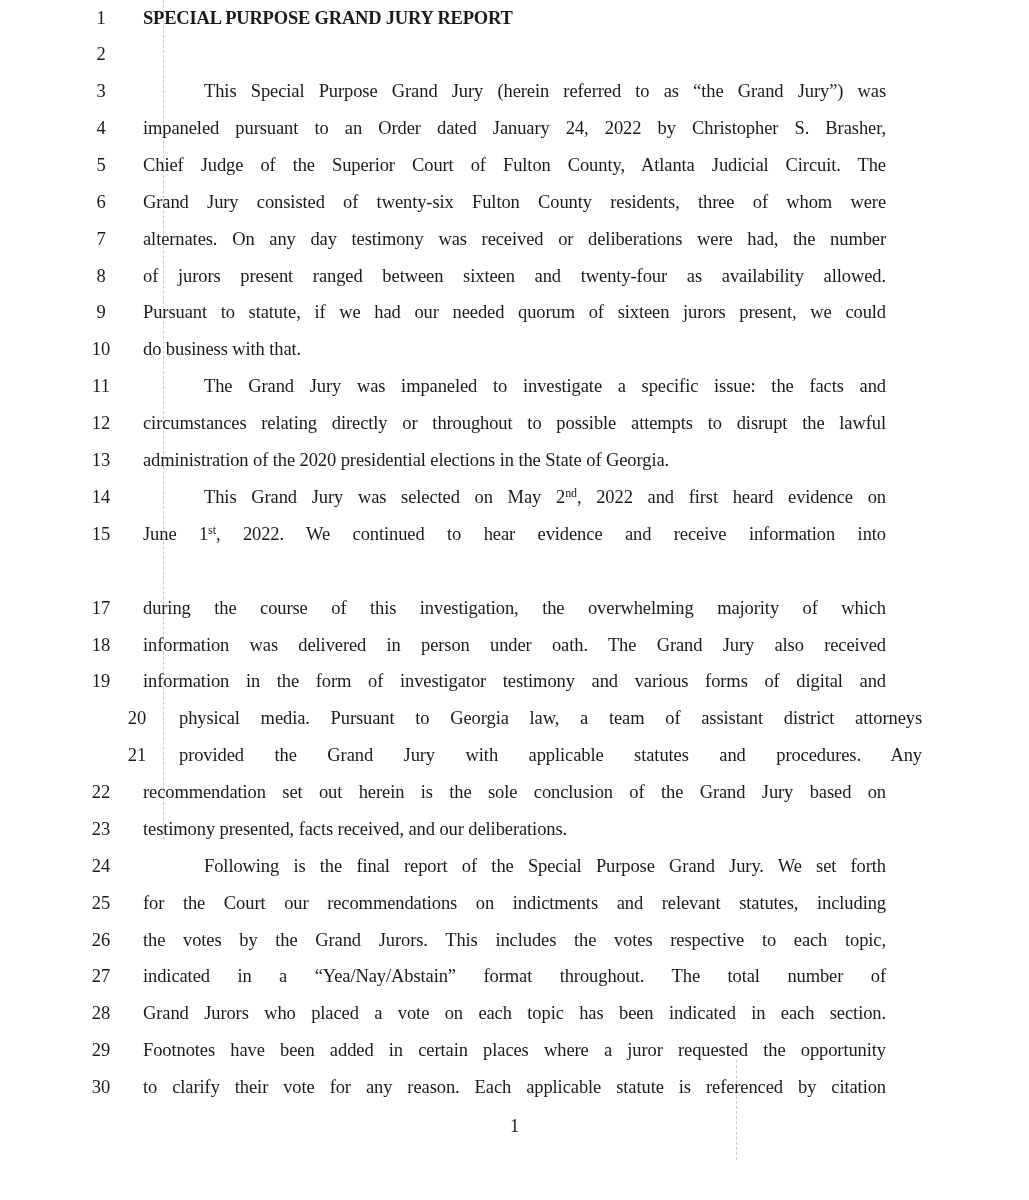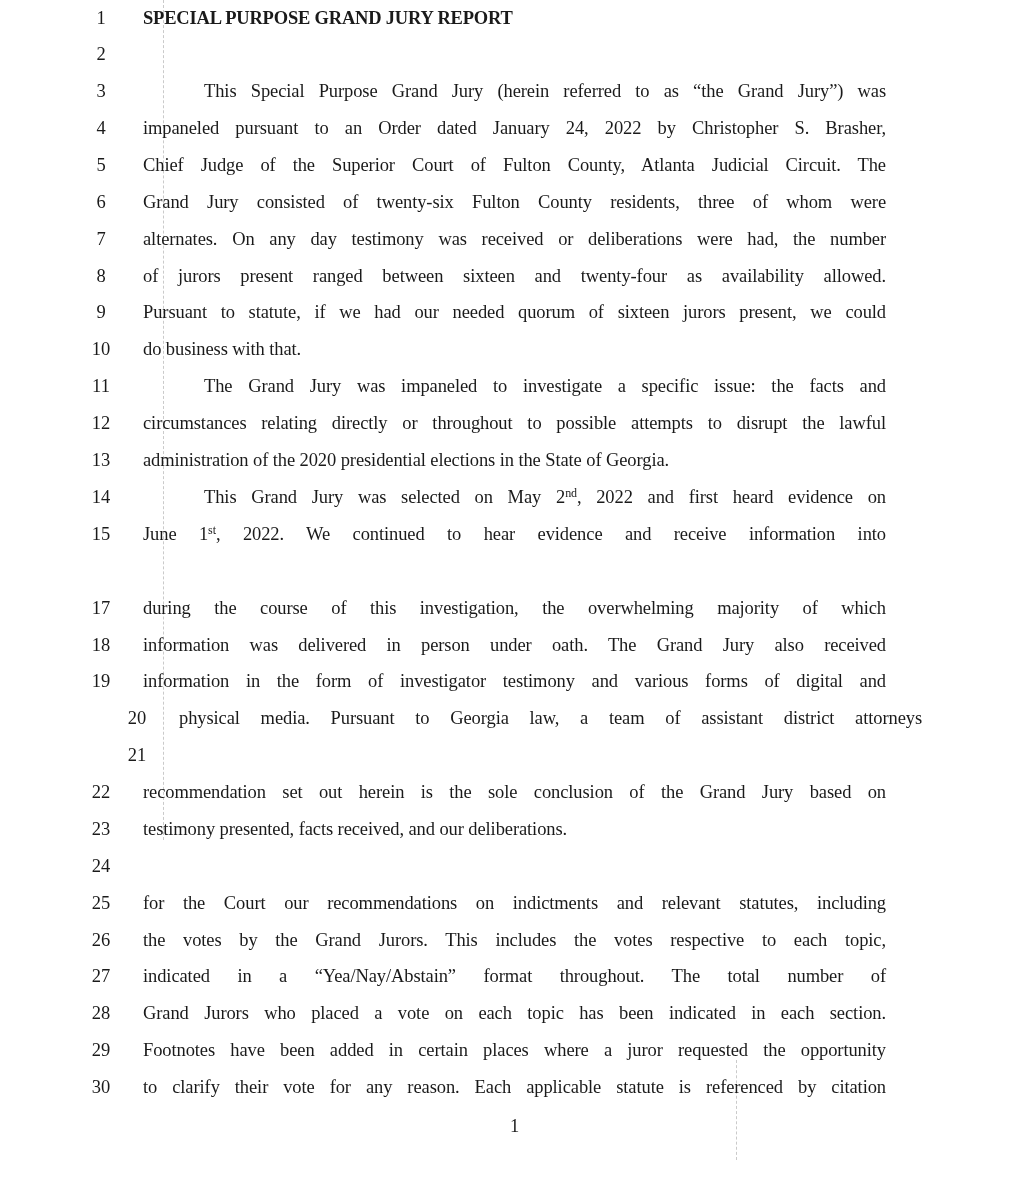--- a/index.html
+++ b/index.html
@@ -197,34 +197,36 @@
     <span class="txt">information in the form of investigator testimony and various forms of digital and</span>
   </div>
 
   <div class="line" style="top:700px;margin-left:36px;">
     <span class="ln">20</span>
     <span class="txt">physical media.  Pursuant to Georgia law, a team of assistant district attorneys</span>
   </div>
 
   <div class="line" style="top:737px;margin-left:36px;">
     <span class="ln">21</span>
+    <span class="txt">provided the Grand Jury with applicable statutes and procedures.  Any</span>
   </div>
 
   <div class="line" style="top:774px;">
     <span class="ln">22</span>
     <span class="txt">recommendation set out herein is the sole conclusion of the Grand Jury based on</span>
   </div>
 
   <div class="line" style="top:811px;">
     <span class="ln">23</span>
     <span class="txt last">testimony presented, facts received, and our deliberations.</span>
   </div>
 
   <div class="line" style="top:848px;">
     <span class="ln">24</span>
+    <span class="txt indent">Following is the final report of the Special Purpose Grand Jury.  We set forth</span>
   </div>
 
   <div class="line" style="top:885px;">
     <span class="ln">25</span>
     <span class="txt">for the Court our recommendations on indictments and relevant statutes, including</span>
   </div>
 
   <div class="line" style="top:922px;">
     <span class="ln">26</span>
     <span class="txt">the votes by the Grand Jurors. This includes the votes respective to each topic,</span>

